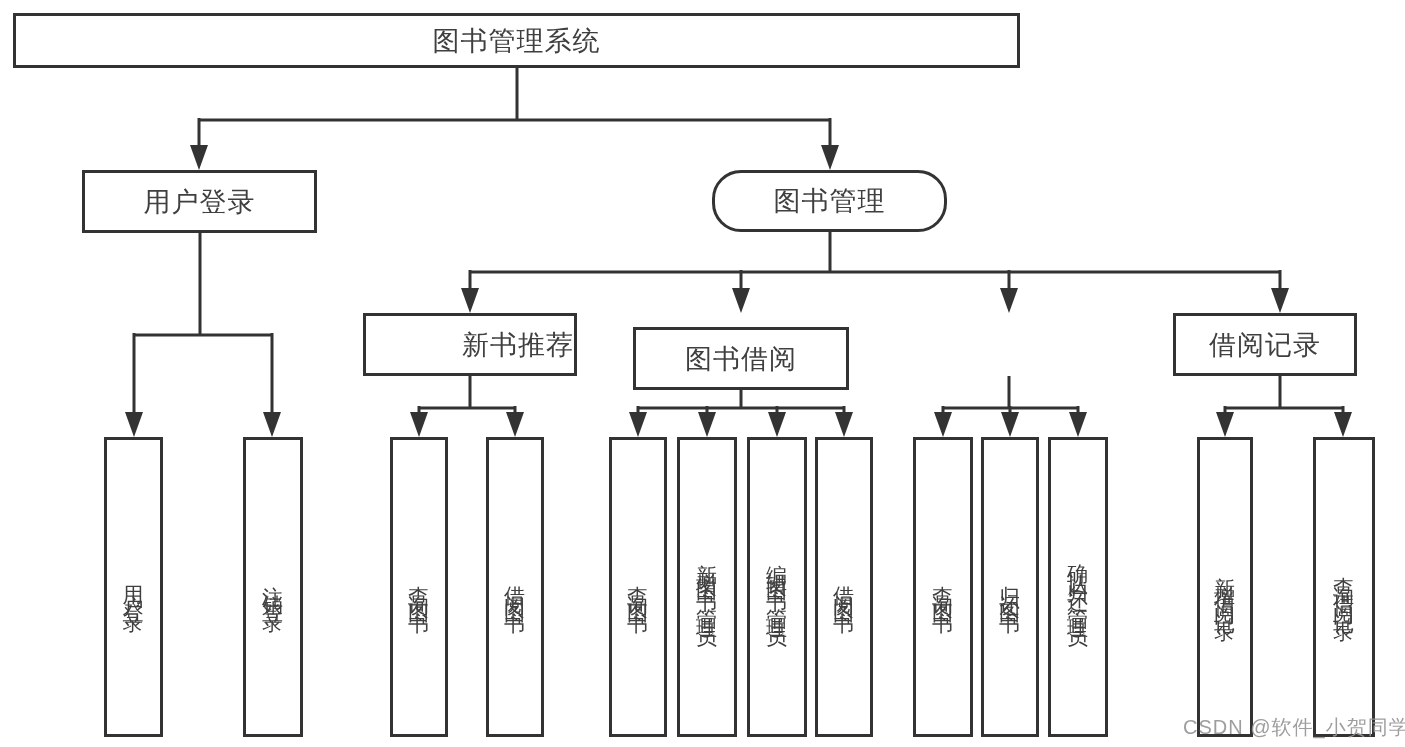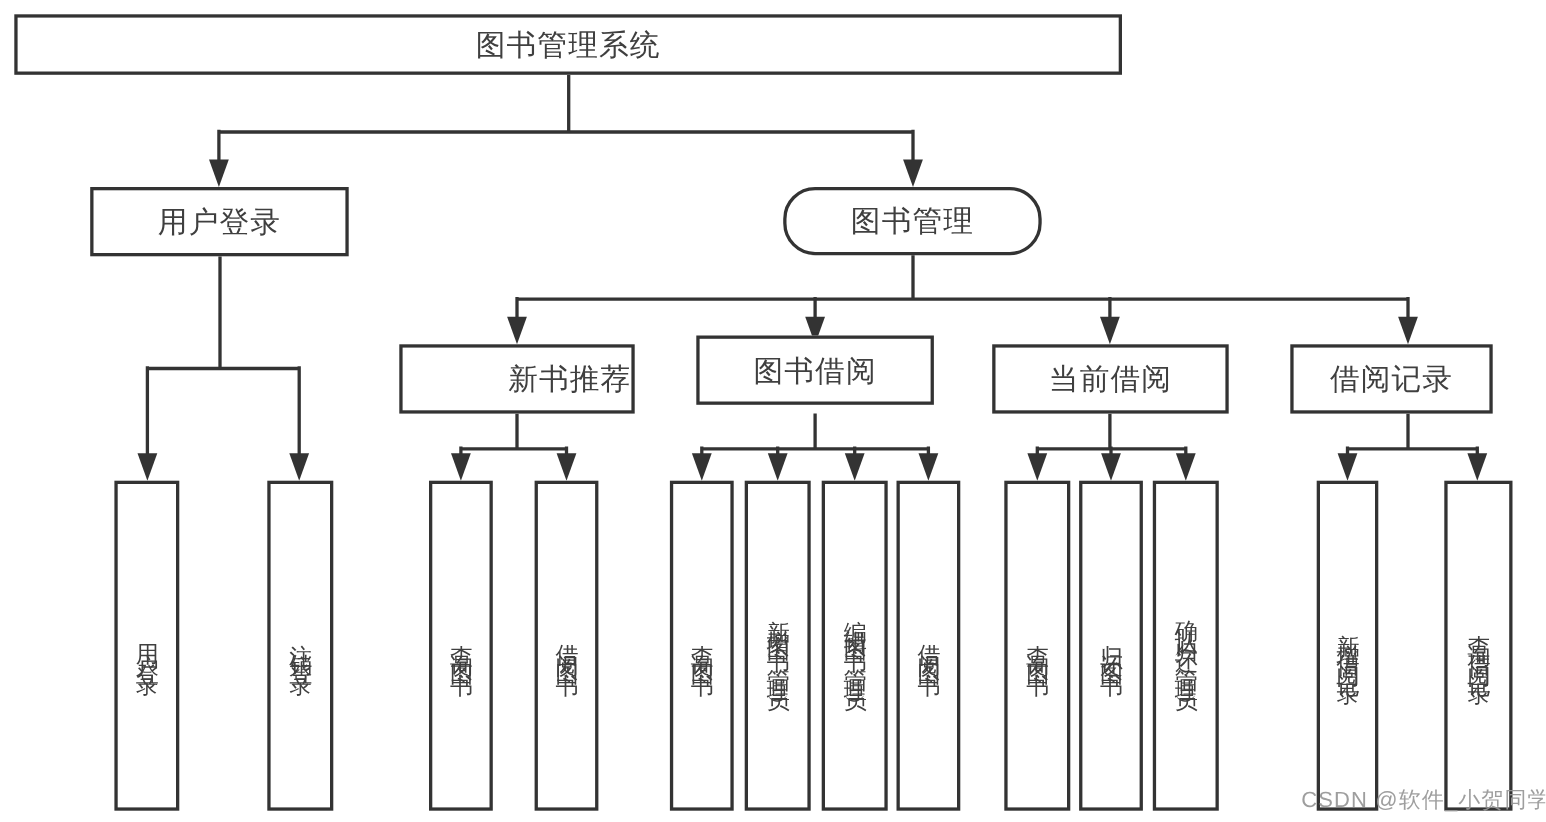--- a/index.html
+++ b/index.html
@@ -103,25 +103,22 @@
   <div class="box" style="left:82px; top:170px; width:235px; height:63px;">
     <span class="h-label">用户登录</span>
   </div>
   <div class="box" style="left:712px; top:170px; width:235px; height:62px;border-radius:29px;">
     <span class="h-label">图书管理</span>
   </div>
 
   <div class="box" style="left:363px; top:313px; width:214px; height:63px;justify-content:flex-end;">
     <span class="h-label">新书推荐</span>
   </div>
-  <div class="box" style="left:633px; top:305px; width:216px; height:63px;">
+  <div class="box" style="left:633px; top:327px; width:216px; height:63px;">
     <span class="h-label">图书借阅</span>
-  </div>
-  <div class="box" style="left:902px; top:313px; width:215px; height:63px;">
-    <span class="h-label">当前借阅</span>
   </div>
   <div class="box" style="left:1173px; top:313px; width:184px; height:63px;">
     <span class="h-label">借阅记录</span>
   </div>
 
   <div class="box" style="left:104px; top:437px; width:59px; height:300px;">
     <span class="v-label">用户登录</span>
   </div>
   <div class="box" style="left:243px; top:437px; width:60px; height:300px;">
     <span class="v-label">注销登录</span>

